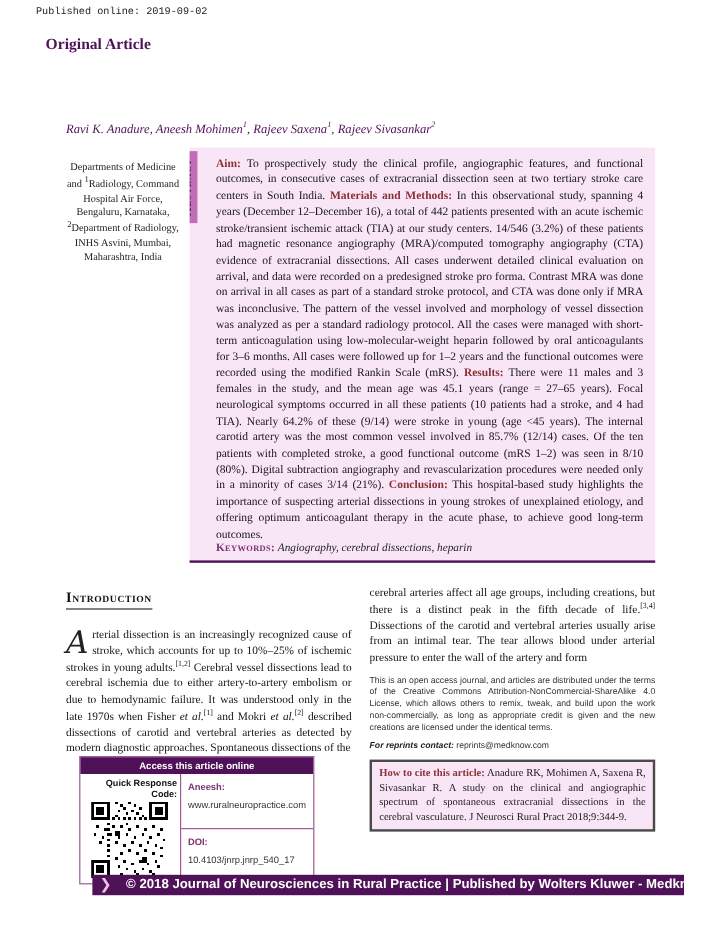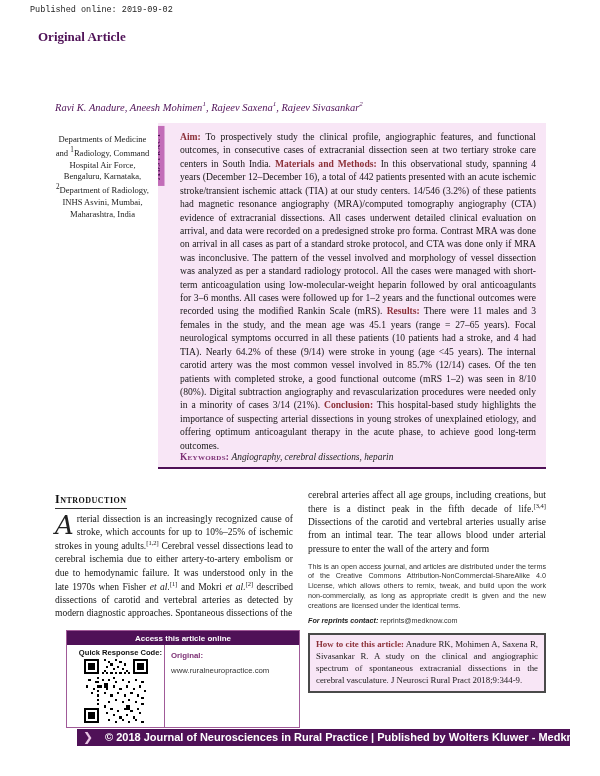--- a/index.html
+++ b/index.html
@@ -51,32 +51,32 @@
   }
   .kw-label {
     font-style:normal; font-weight:bold; font-variant:small-caps;
     color:#7c2f74; letter-spacing:0.3px;
   }
   .col-left  { position:absolute; left:55px;  top:489px; width:238px; }
   .col-right { position:absolute; left:308px; top:489px; width:238px; }
   .intro-heading {
     display:inline-block; font-size:12px; font-weight:bold;
     font-variant:small-caps; letter-spacing:0.5px; color:#111;
-    border-bottom:1.5px solid #333; padding-bottom:1px; margin-bottom:4px;
+    border-bottom:1.5px solid #333; padding-bottom:1px; margin-bottom:16px;
   }
   .body-par {
     font-size:9.5px; line-height:1.38; text-align:justify; color:#151515;
   }
   .body-par sup { font-size:6.5px; }
   .dropcap {
     float:left; font-style:italic; font-family:"DejaVu Serif", serif;
     font-size:26px; line-height:21px; margin:2px 3px 0 0; color:#222;
   }
   .access-box {
-    position:absolute; left:66px; top:630px; width:234px;
+    position:absolute; left:66px; top:630px; width:196px;
     border:1px solid #a05a98; background:#fff;
     font-family:"Liberation Sans", sans-serif;
   }
   .access-header {
     background:#4f1157; color:#fff; font-weight:bold; font-size:8px;
     text-align:center; padding:2.5px 0;
   }
   .access-body { display:flex; }
   .access-left {
     width:98px; padding:3px 2px 4px; text-align:right;
@@ -184,22 +184,26 @@
           <g fill="#000">
             <rect x="2" y="2" width="3" height="3"></rect>
               <rect x="24" y="2" width="3" height="3"></rect>
               <rect x="2" y="24" width="3" height="3"></rect>
             <path d="M9 0h1v1H9zM11 1h1v1h-1zM12 2h1v1h-1zM10 3h1v1h-1zM13 4h1v1h-1zM9 5h1v1H9zM14 0h1v1h-1zM16 1h1v1h-1zM18 2h1v1h-1zM15 3h1v1h-1zM17 4h1v1h-1zM19 5h1v1h-1zM8 6h1v1H8zM10 6h1v1h-1zM12 6h1v1h-1zM14 6h1v1h-1zM16 6h1v1h-1zM18 6h1v1h-1zM20 6h1v1h-1zM6 8h1v1H6zM6 10h1v1H6zM6 12h1v1H6zM6 14h1v1H6zM6 16h1v1H6zM6 18h1v1H6zM6 20h1v1H6zM13 8h1v1h-1zM2 9h1v1H2zM5 10h1v1H5zM8 9h1v1H8zM11 9h1v1h-1zM14 10h1v1h-1zM17 9h1v1h-1zM20 10h1v1h-1zM23 9h1v1h-1zM26 10h1v1h-1zM1 12h1v1H1zM4 13h1v1H4zM7 12h1v1H7zM10 13h1v1h-1zM13 12h1v1h-1zM16 13h1v1h-1zM19 12h1v1h-1zM22 13h1v1h-1zM25 12h1v1h-1zM27 14h1v1h-1zM3 15h1v1H3zM9 15h1v1H9zM12 16h1v1h-1zM15 15h1v1h-1zM18 16h1v1h-1zM21 15h1v1h-1zM24 16h1v1h-1zM26 17h1v1h-1zM11 19h1v1h-1zM14 18h1v1h-1zM17 19h1v1h-1zM20 18h1v1h-1zM23 19h1v1h-1zM26 20h1v1h-1zM9 21h1v1H9zM12 22h1v1h-1zM15 23h1v1h-1zM18 22h1v1h-1zM21 23h1v1h-1zM24 22h1v1h-1zM10 24h1v1h-1zM13 25h1v1h-1zM16 26h1v1h-1zM19 25h1v1h-1zM22 26h1v1h-1zM25 24h1v1h-1zM11 27h1v1h-1zM14 28h1v1h-1zM17 27h1v1h-1zM20 28h1v1h-1zM23 27h1v1h-1zM26 28h1v1h-1zM9 11h2v2H9zM19 21h2v2h-2z"></path>
           </g>
         </svg>
       </div>
       <div class="access-right">
         <div class="access-cell">
-          <div class="lbl">Original:</div>
+          <div class="lbl">Aneesh:</div>
           <div class="val">www.ruralneuropractice.com</div>
+        </div>
+        <div class="access-cell">
+          <div class="lbl">DOI:</div>
+          <div class="val">10.4103/jnrp.jnrp_540_17</div>
         </div>
       </div>
     </div>
   </div>
 
   <div class="footer">
     <div class="footer-bar">© 2018 Journal of Neurosciences in Rural Practice | Published by Wolters Kluwer - Medknow</div>
     <div class="page-badge">344</div>
     <div class="page-badge-chevron">❯</div>
   </div>

